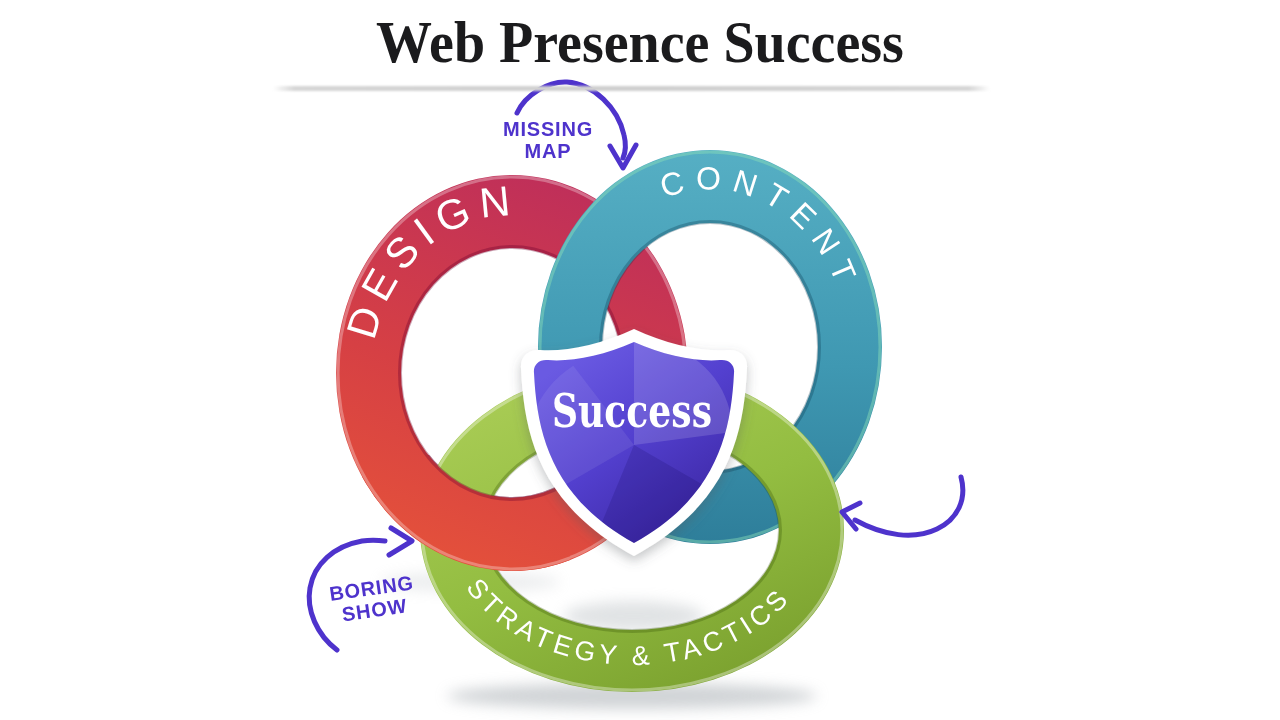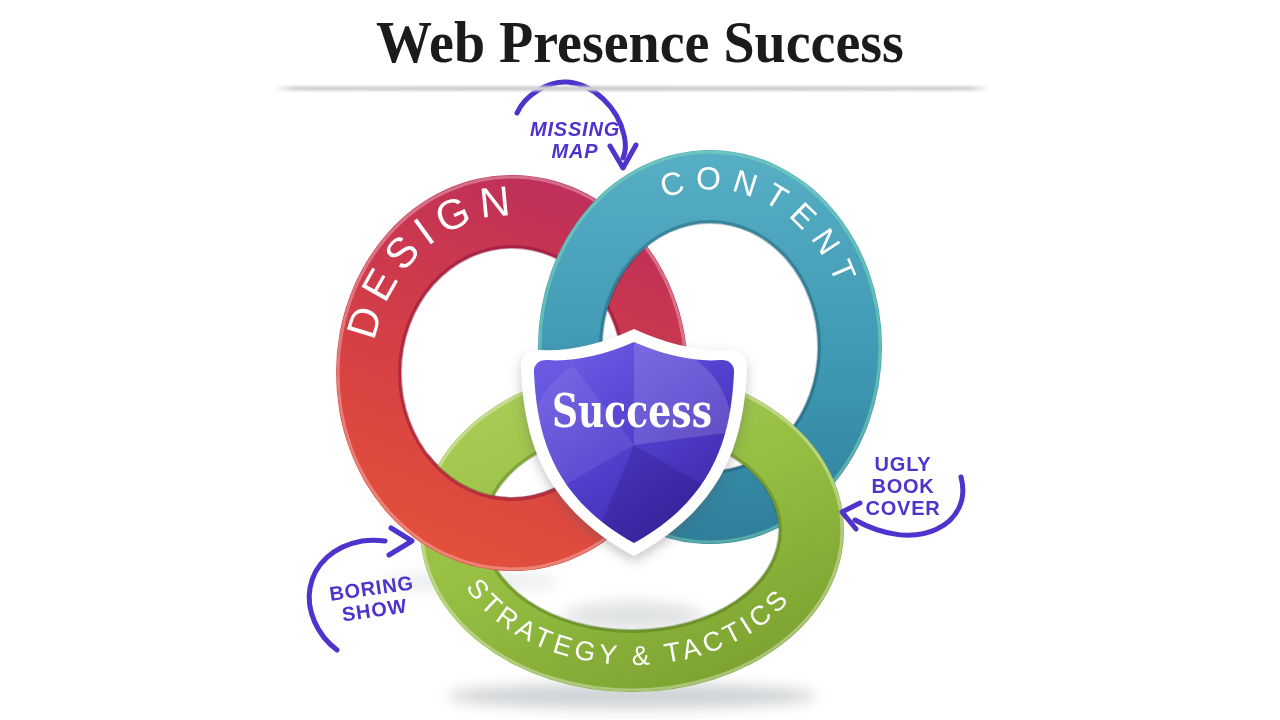--- a/index.html
+++ b/index.html
@@ -15,21 +15,21 @@
   #divider{
     position:absolute;top:86px;left:273px;width:717px;height:5px;border-radius:3px;
     background:linear-gradient(to right, rgba(214,214,214,0), #d6d6d6 3%, #cfcfcf 50%, #d6d6d6 97%, rgba(214,214,214,0));
     filter:blur(1px);
   }
   #scene{position:absolute;top:0;left:0;}
   .annotation{
     position:absolute;text-align:center;color:#4e33cc;
     font-weight:700;font-size:20px;line-height:22px;letter-spacing:0.8px;
   }
-  #ann-missing{top:118px;left:500px;width:150px;font-style:italic;}
+  #ann-missing{top:118px;left:473px;width:150px;}
   #ann-ugly{top:453px;left:828px;width:150px;}
   #ann-boring{top:577px;left:288px;width:170px;transform:rotate(-8deg);}
   svg text{font-family:"Liberation Sans",sans-serif;}
   .ring-label{fill:#ffffff;}
   #success-text{font-family:"DejaVu Serif",serif;font-weight:700;}
 </style>
 </head>
 <body>
 
 <div id="canvas">
@@ -151,23 +151,18 @@
     </g>
   </svg>
 
   <div id="title">Web Presence Success</div>
   <div id="divider"></div>
 
   <div class="annotation" id="ann-missing">
     <div>MISSING</div>
     <div>MAP</div>
   </div>
-  <div class="annotation" id="ann-ugly">
-    <div>UGLY</div>
-    <div>BOOK</div>
-    <div>COVER</div>
-  </div>
   <div class="annotation" id="ann-boring">
     <div>BORING</div>
     <div>SHOW</div>
   </div>
 
 </div>
 
 </body></html>

